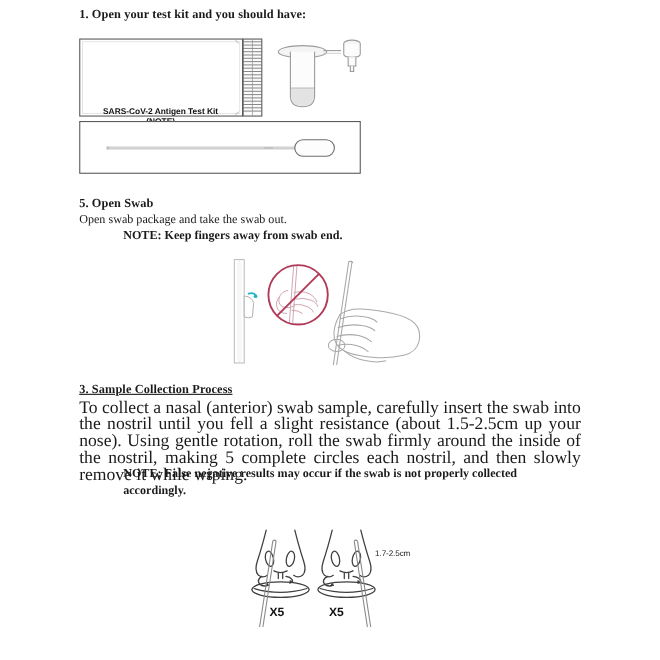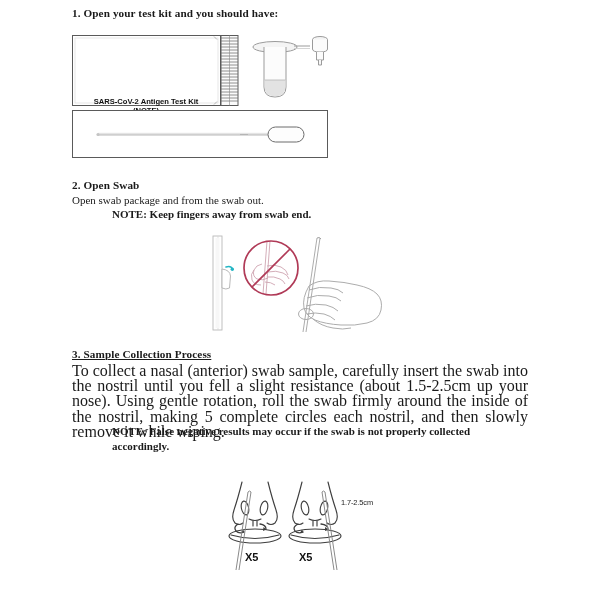--- a/index.html
+++ b/index.html
@@ -132,24 +132,24 @@
         <line x1="26" y1="24.5" x2="197" y2="24.5" stroke="#cfcfcf" stroke-width="2.6"></line>
         <line x1="26" y1="23.3" x2="197" y2="23.3" stroke="#e6e6e6" stroke-width="1"></line>
         <circle cx="26" cy="24.5" r="1.6" fill="#c4c4c4"></circle>
         <line x1="168" y1="24.5" x2="176" y2="24.5" stroke="#b5b5b5" stroke-width="1"></line>
       </g>
       <rect x="196" y="17" width="36" height="15" rx="7.5" ry="7.5" fill="#fdfdfd" stroke="#6d6d6d" stroke-width="1"></rect>
     </svg>
   </div>
 
   <div class="block" style="top:178px;">
-    <div class="heading">2. Open Swab</div>
+    <div class="heading">5. Open Swab</div>
   </div>
   <div class="block" style="top:193px;">
-    <div class="body-line">Open swab package and from the swab out.</div>
+    <div class="body-line">Open swab package and take the swab out.</div>
   </div>
   <div class="block" style="top:207px;">
     <div class="note">NOTE: Keep fingers away from swab end.</div>
   </div>
 
   <div class="fig" style="left:205px; top:236px;">
     <svg width="215" height="100" viewBox="0 0 215 100">
 
       <g>
         <rect x="8" y="0" width="9" height="94" fill="#ffffff" stroke="#b9b9b9" stroke-width="0.9"></rect>

